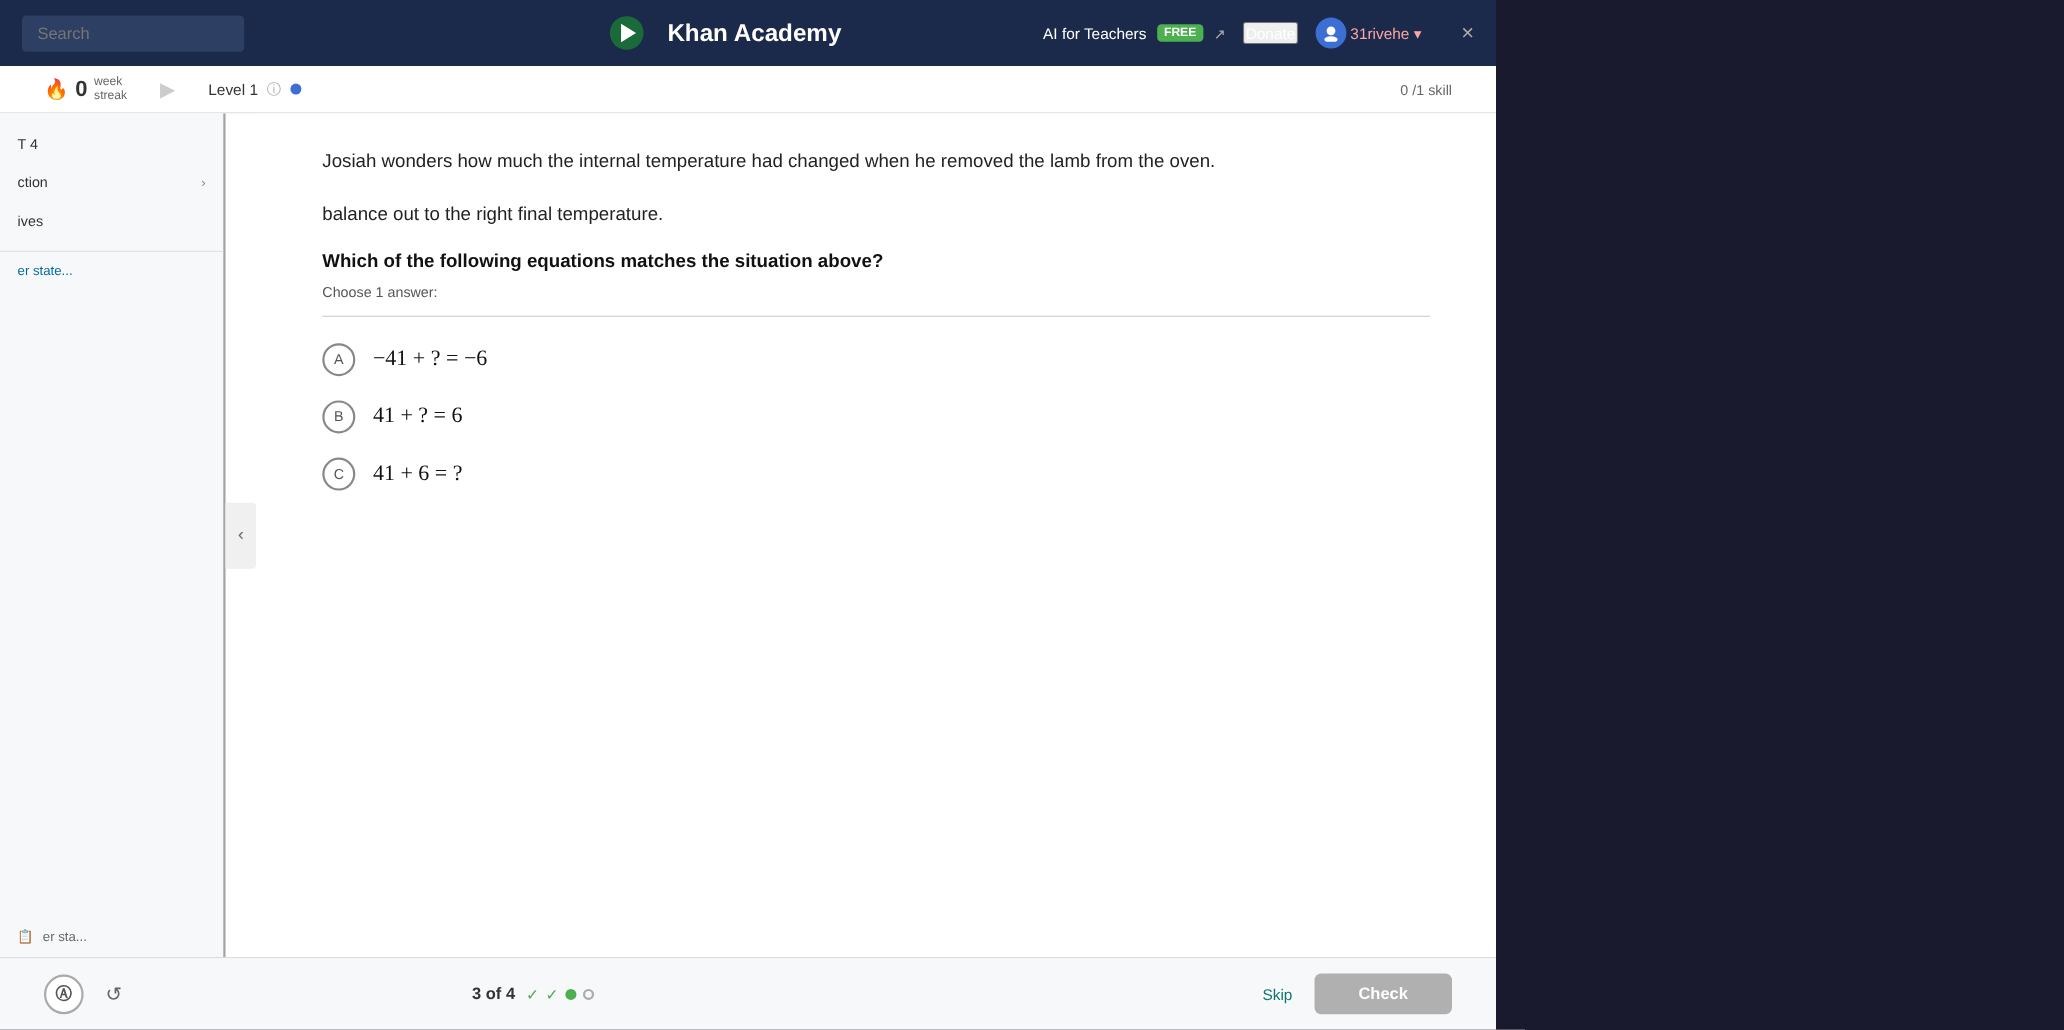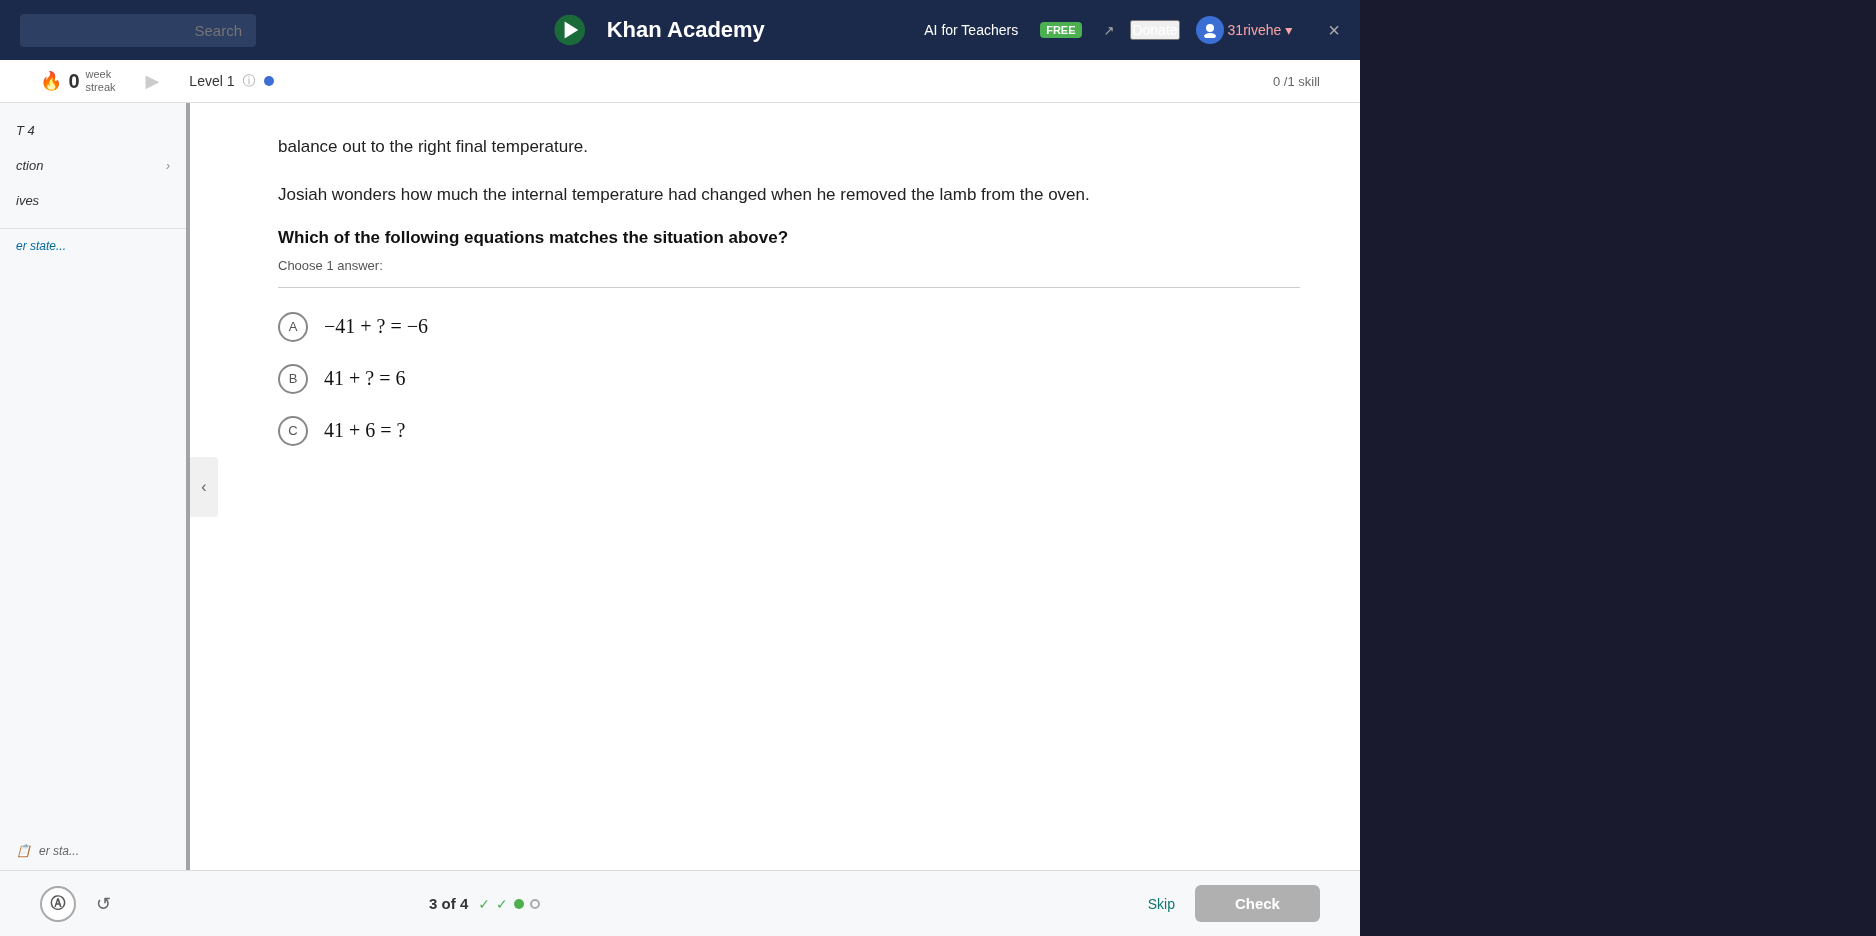--- a/index.html
+++ b/index.html
@@ -24,24 +24,23 @@
       color: white;
       position: relative;
       flex-shrink: 0;
     }
 
     .search-box {
       background: #2d3f62;
       border: none;
       color: white;
       padding: 8px 14px;
-      width: 236px;
+      width: 202px;
       font-size: 15px;
       border-radius: 4px;
-      text-align: right;
     }
 
     .logo-area {
       display: flex;
       align-items: center;
       gap: 20px;
       margin: 0 auto;
       position: absolute;
       left: 50%;
       transform: translateX(-60%);
@@ -61,21 +60,21 @@
     .nav-right {
       display: flex;
       align-items: center;
       gap: 16px;
       margin-left: auto;
     }
 
     .ai-teachers {
       display: flex;
       align-items: center;
-      gap: 22px;
+      gap: 10px;
       color: white;
       font-size: 14px;
       text-align: center;
     }
 
     .free-badge {
       background: #4CAF50;
       color: white;
       font-size: 11px;
       font-weight: bold;
@@ -177,27 +176,26 @@
 
     
     .main-layout {
       display: flex;
       flex: 1;
       overflow: hidden;
     }
 
     
     .sidebar {
-      width: 190px;
+      width: 205px;
       background: #f7f8fa;
-      border-right: 4px solid #a3a3a3;
+      border-right: 2px solid #a3a3a3;
       display: flex;
       flex-direction: column;
       flex-shrink: 0;
-      font-style: italic;
     }
 
     .sidebar-section {
       padding: 10px 0;
       border-bottom: 1px solid #e0e0e0;
     }
 
     .sidebar-item {
       display: flex;
       align-items: center;
@@ -482,22 +480,22 @@
           <span>📋</span>
           <span>er sta...</span>
         </div>
       </div>
 
       <button class="collapse-btn">
         <span>‹</span>
       </button>
 
       <div class="content-area">
+        <p class="intro-text">Josiah wonders how much the internal temperature had changed when he removed the lamb from the oven.</p>
         <p class="intro-text">balance out to the right final temperature.</p>
-        <p class="intro-text">Josiah wonders how much the internal temperature had changed when he removed the lamb from the oven.</p>
 
         <p class="question-text">Which of the following equations matches the situation above?</p>
         <p class="choose-label">Choose 1 answer:</p>
 
         <hr class="divider">
 
         <div class="answer-option">
           <div class="option-circle">A</div>
           <span class="option-text">−41 + ? = −6</span>
         </div>

